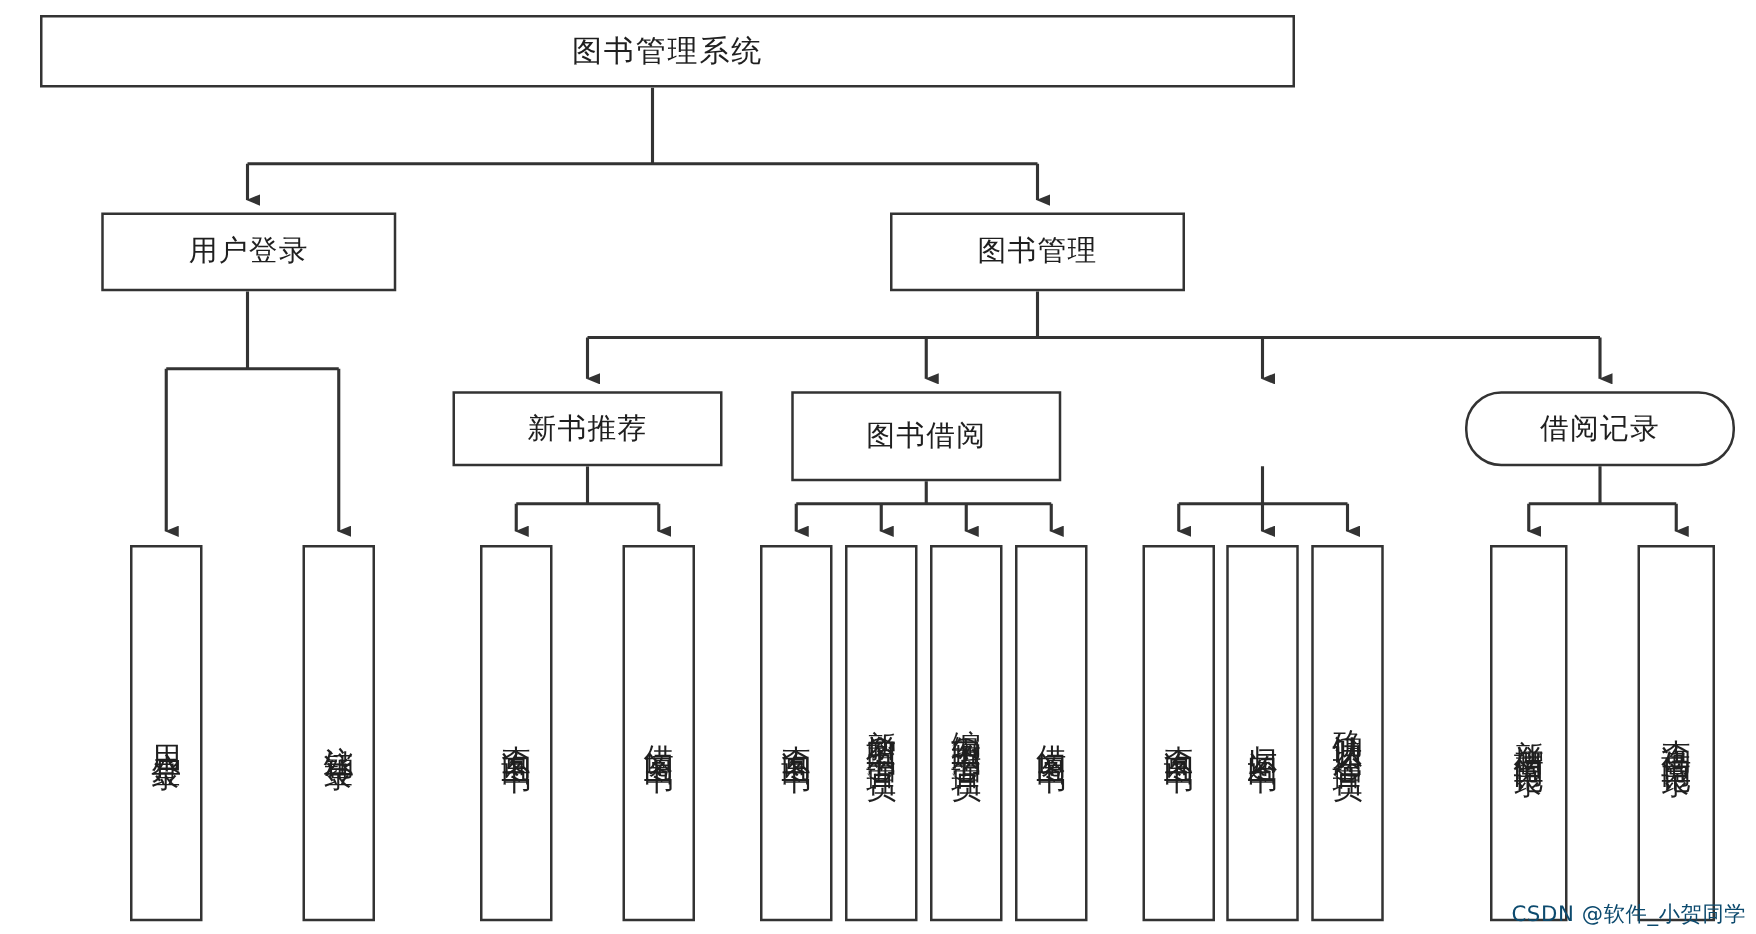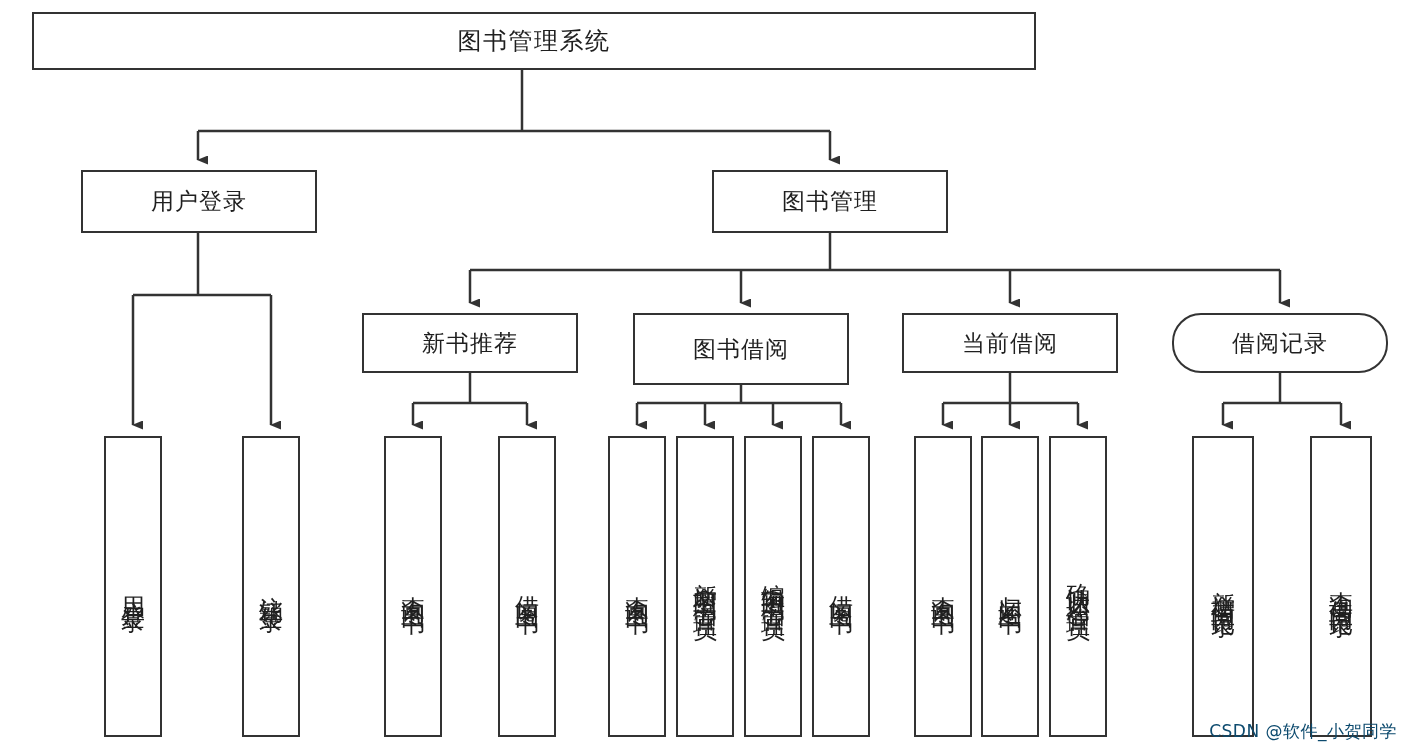--- a/index.html
+++ b/index.html
@@ -145,23 +145,20 @@
   </div>
 
   <div class="node horiz" style="left:362px; top:313px; width:216px; height:60px;">
     <span class="label">新书推荐</span>
   </div>
 
   <div class="node horiz" style="left:633px; top:313px; width:216px; height:72px;">
     <span class="label">图书借阅</span>
   </div>
 
-  <div class="node horiz" style="left:902px; top:313px; width:216px; height:60px;">
-    <span class="label">当前借阅</span>
-  </div>
 
   <div class="node horiz" style="left:1172px; top:313px; width:216px; height:60px;border-radius:29px;">
     <span class="label">借阅记录</span>
   </div>
 
   <div class="node vert" style="left:104px; top:436px; width:58px; height:301px;">
     <span class="label">用户登录</span>
   </div>
   <div class="node vert" style="left:242px; top:436px; width:58px; height:301px;">
     <span class="label">注销登录</span>

